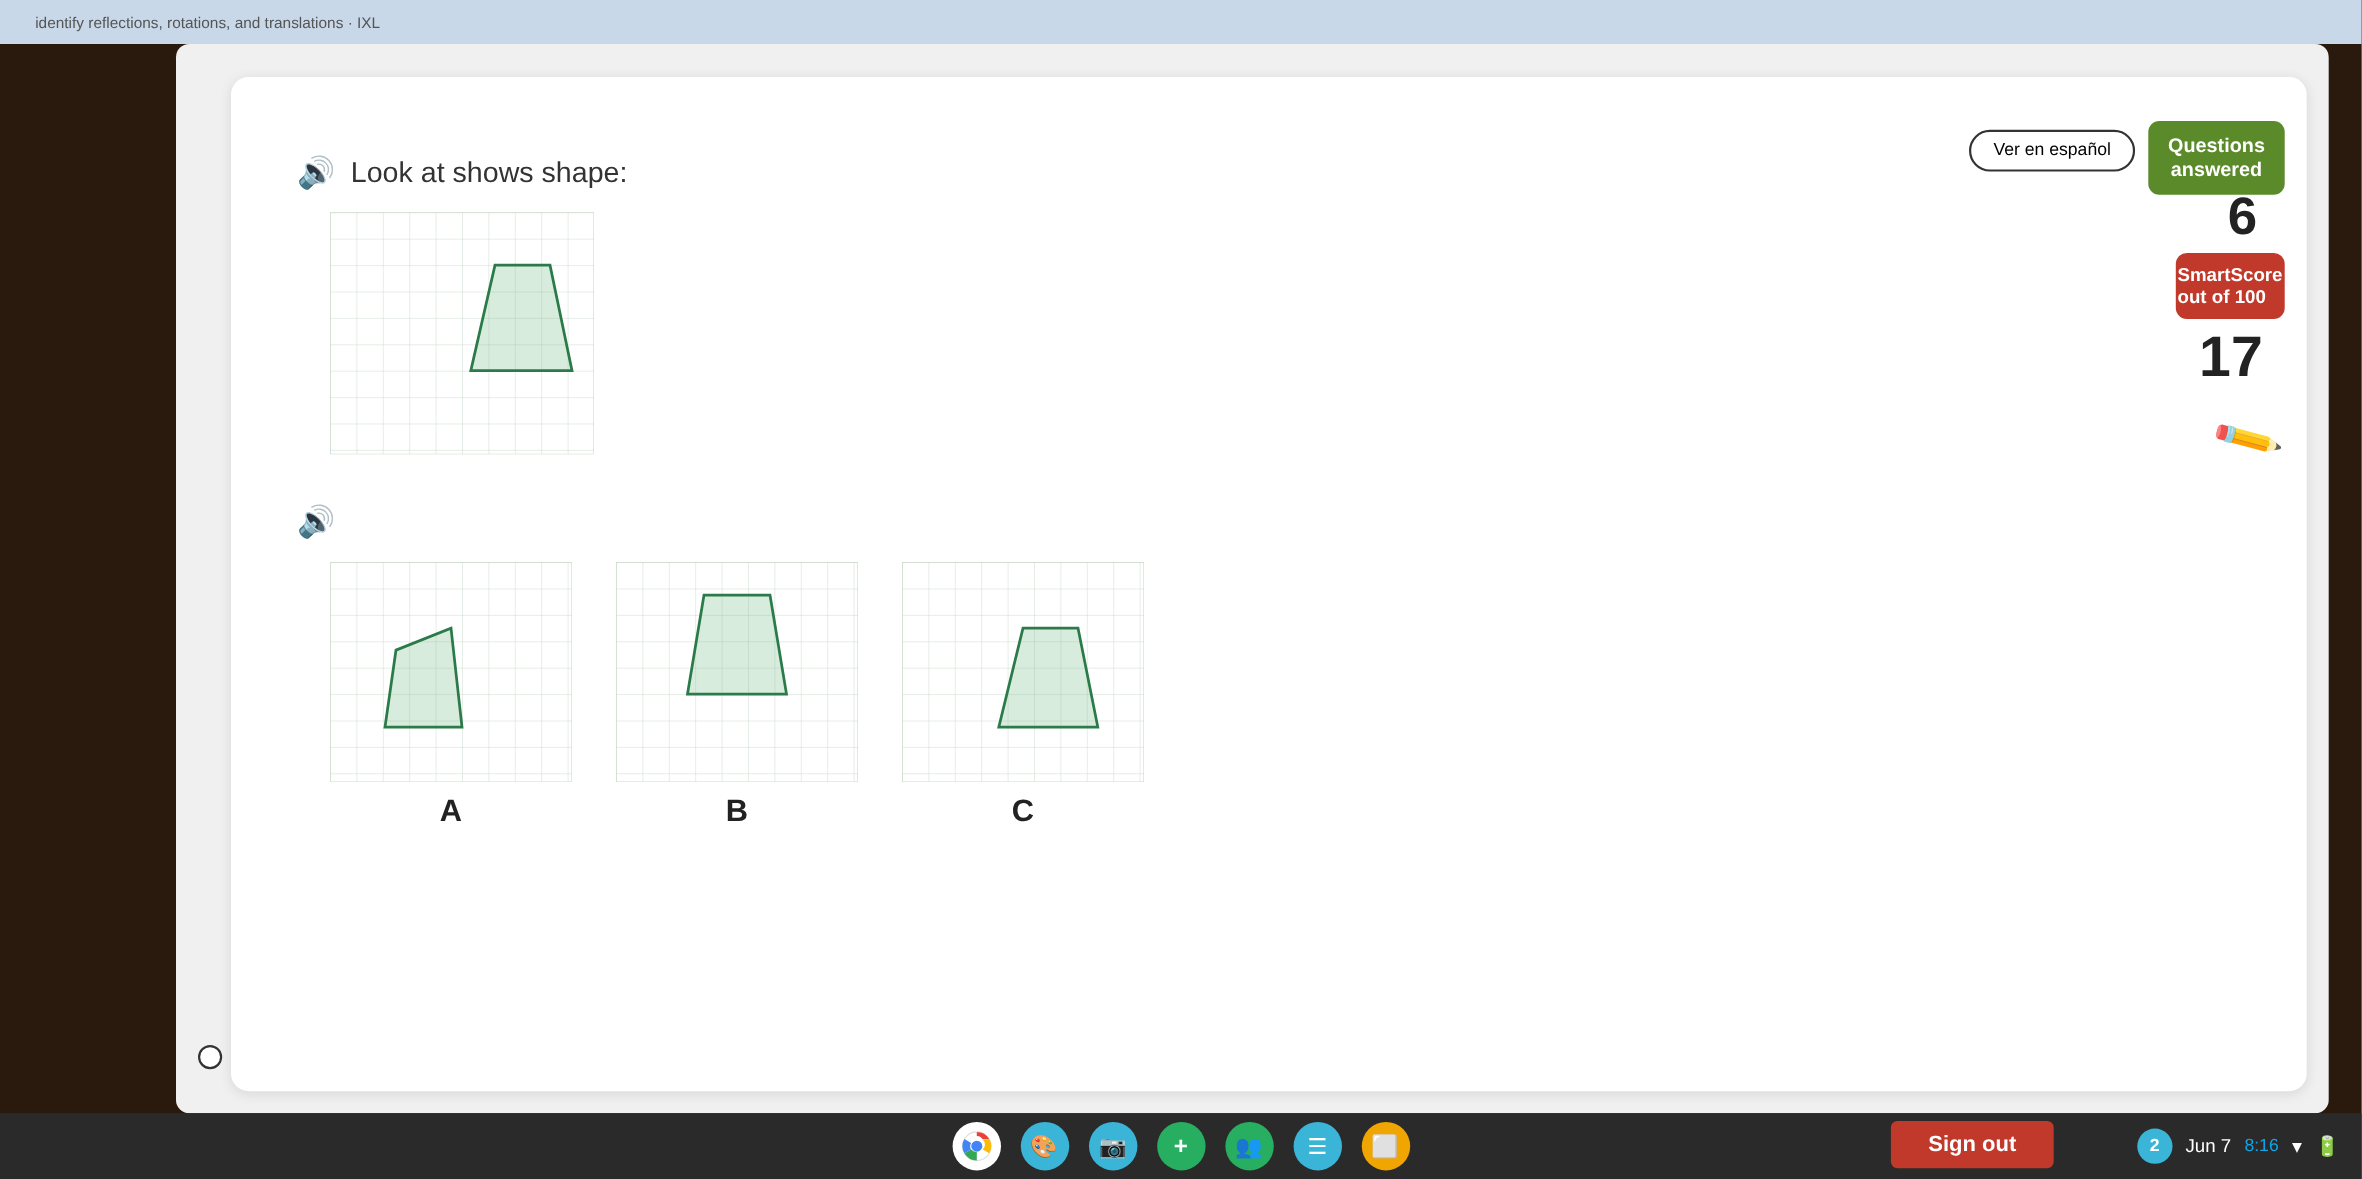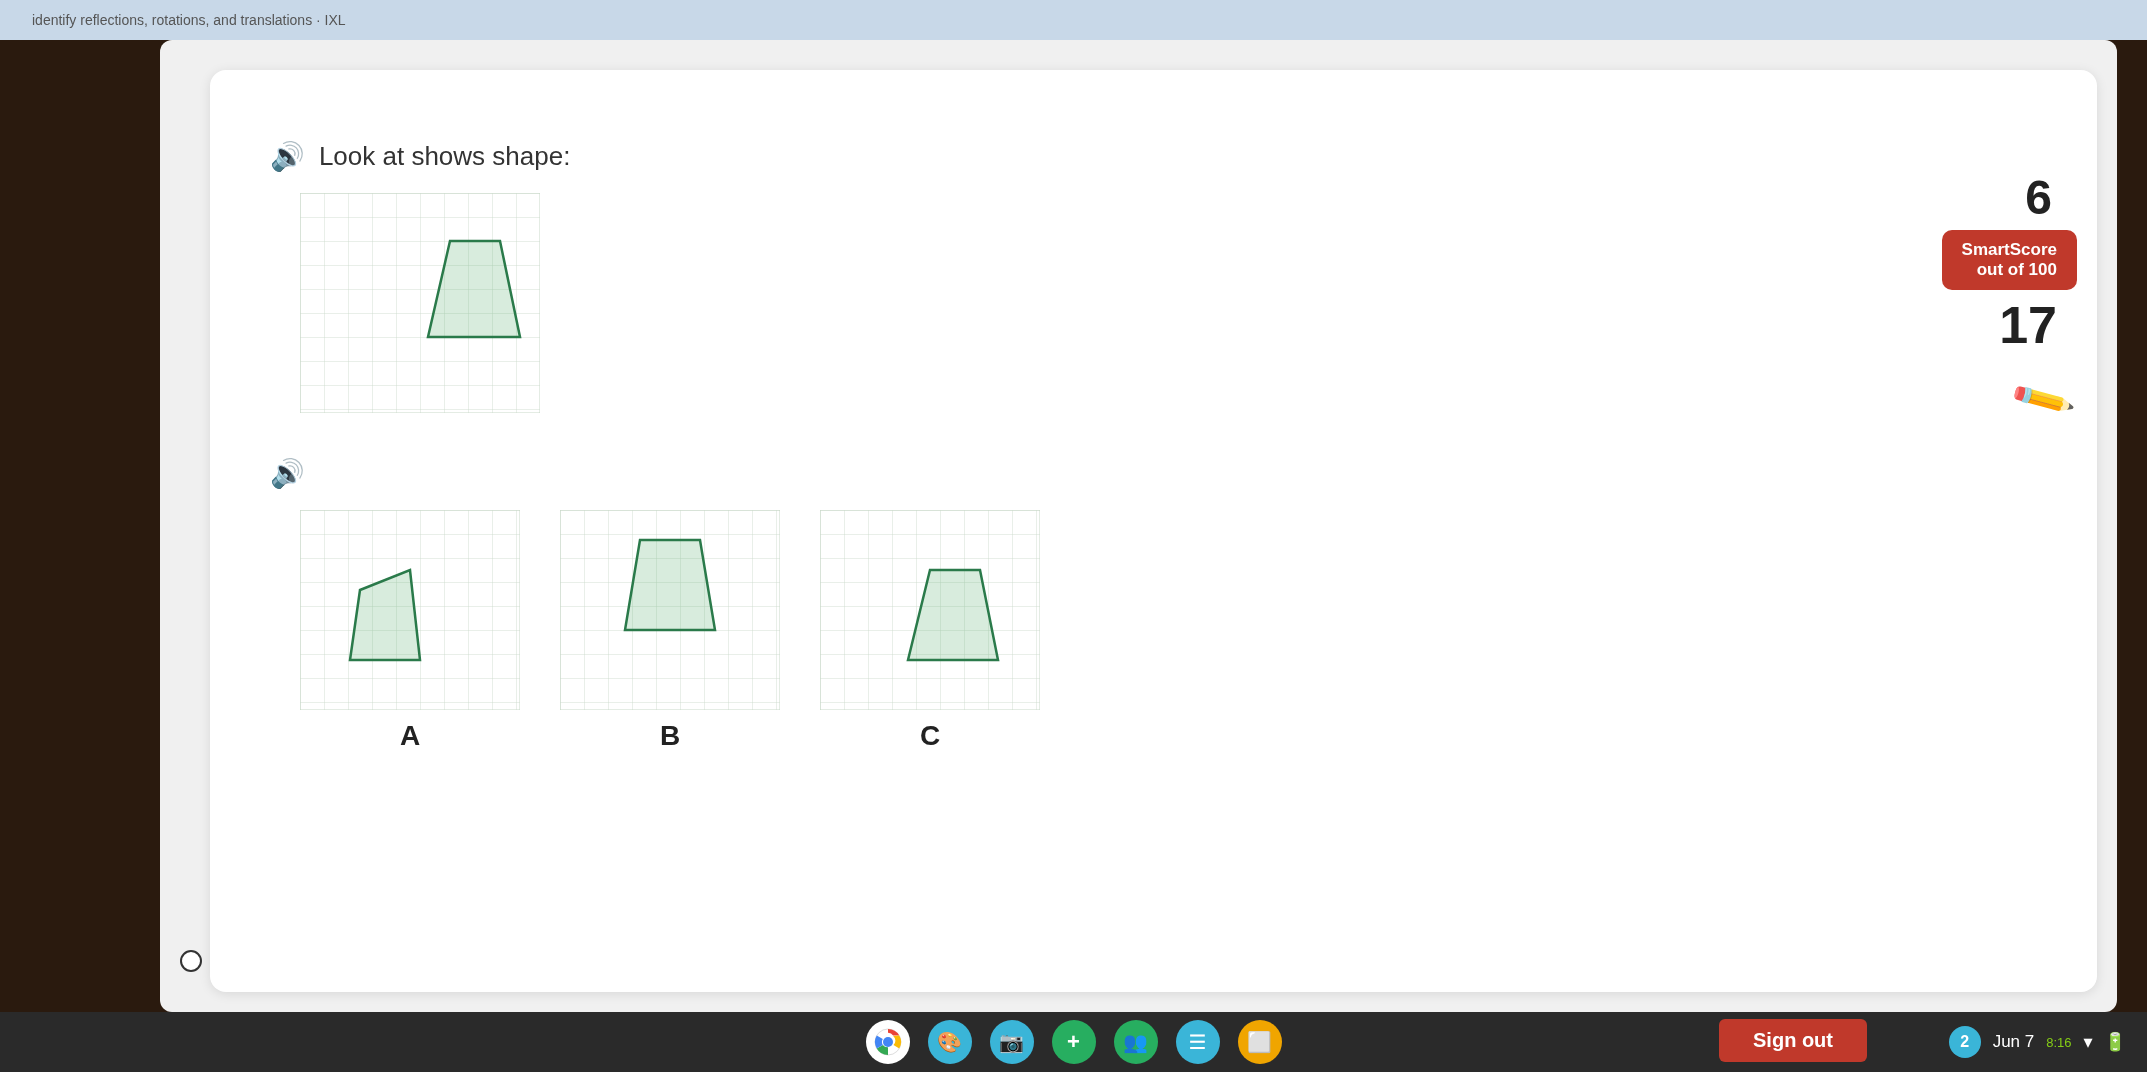--- a/index.html
+++ b/index.html
@@ -93,25 +93,25 @@
       position: absolute;
       top: 100px;
       right: 45px;
     }
 
     .smartscore-btn {
       background: #c0392b;
       color: white;
       border: none;
       border-radius: 10px;
-      padding: 10px 20px;
+      padding: 10px 2px;
       font-size: 17px;
       font-weight: bold;
       cursor: pointer;
-      text-align: right;
+      text-align: left;
       position: absolute;
       top: 160px;
       right: 20px;
       white-space: nowrap;
     }
 
     .smartscore-number {
       font-size: 52px;
       font-weight: bold;
       color: #222;
@@ -275,20 +275,27 @@
 <body>
 
 <div class="browser-bar">
   <span style="color:#555; font-size:14px;">identify reflections, rotations, and translations · IXL</span>
 </div>
 
 <div class="main-window">
 
   <div class="content-card">
 
+    <div class="top-right-controls">
+      <button class="ver-espanol-btn">Ver en español</button>
+      <button class="questions-answered-btn">
+        <span style="white-space:pre-line;">Questions
+answered</span>
+      </button>
+    </div>
 
     <div class="questions-count">6</div>
 
     <button class="smartscore-btn">
       <span style="white-space:pre-line;">SmartScore
 out of 100</span>
     </button>
 
     <div class="smartscore-number">17</div>
 
@@ -412,17 +419,17 @@
 
   <div class="taskbar-icon" style="background:#f0a500;">
     <span style="font-size:20px; color:white;">⬜</span>
   </div>
 
   <button class="sign-out-btn">Sign out</button>
 
   <div class="taskbar-right">
     <div class="taskbar-circle">2</div>
     <span style="color:white; font-size:17px;">Jun 7</span>
-    <span style="color:#84cc16; font-size:13px;">8:16</span>
+    <span style="color:#0ea5e9; font-size:16px;">8:16</span>
     <span style="color:white; font-size:18px;">▾</span>
     <span style="color:white; font-size:18px;">🔋</span>
   </div>
 </div>
 
 </body></html>

